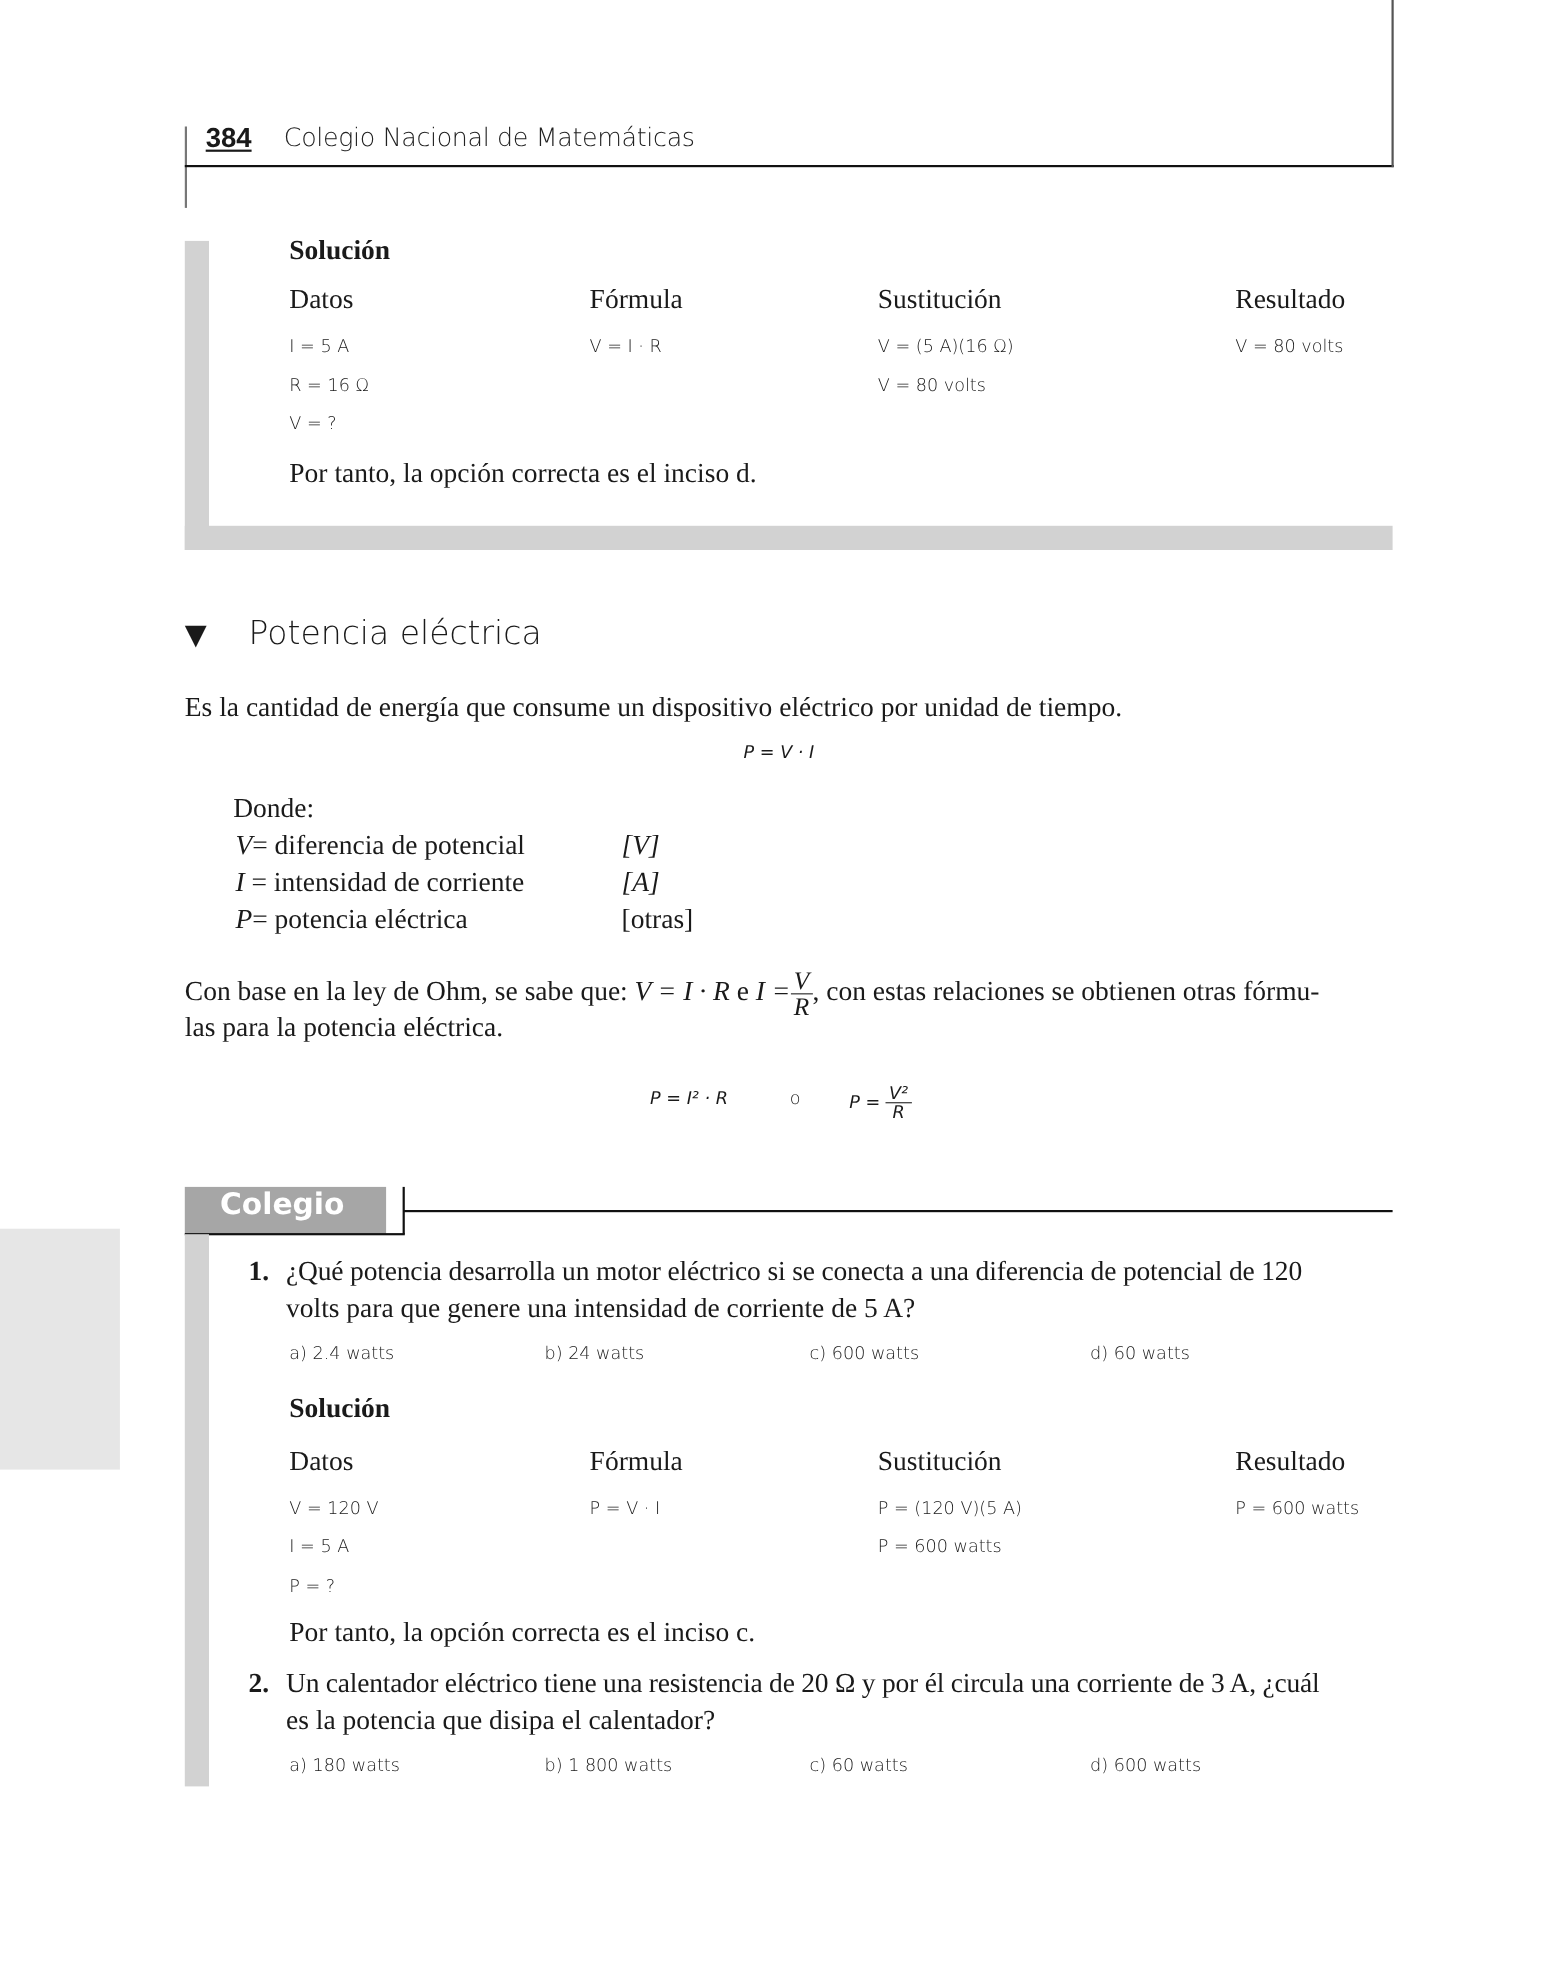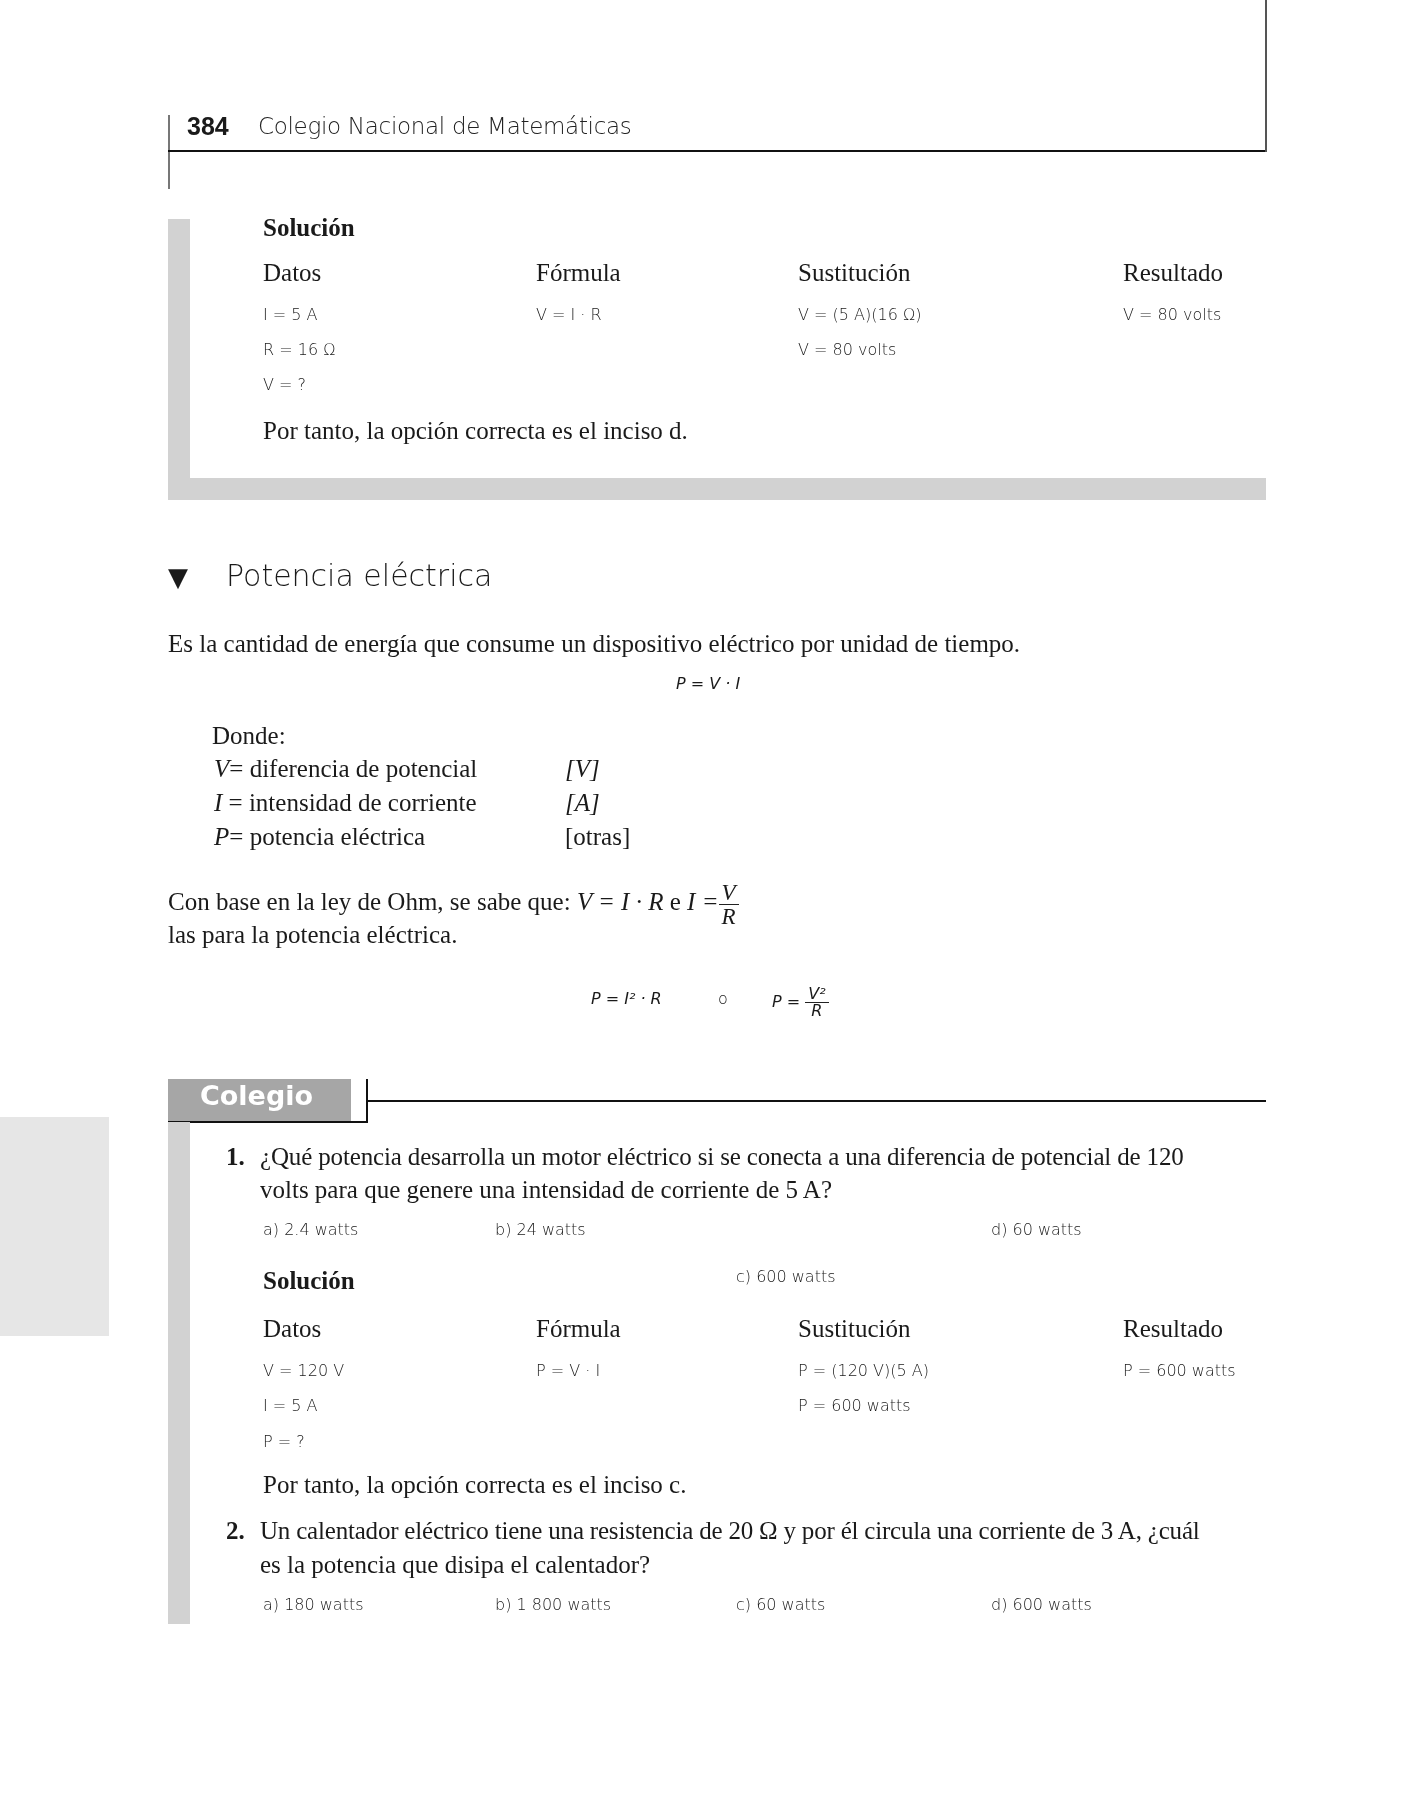--- a/index.html
+++ b/index.html
@@ -3,21 +3,21 @@
 <meta charset="utf-8">
 <style>
   html,body{margin:0;padding:0;background:#fff;}
   body{width:1412px;height:1800px;position:relative;overflow:hidden;color:#1a1a1a;}
   .abs{position:absolute;white-space:nowrap;}
   .rule{position:absolute;background:#111;}
   .grey{position:absolute;background:#d2d2d2;}
   .lightgrey{position:absolute;background:#e6e6e6;}
 
   
-  .pg-num{font-family:"Liberation Sans",sans-serif;font-weight:bold;font-size:25px;}
+  .pg-num{font-family:"Liberation Sans",sans-serif;font-weight:bold;font-size:25px;text-decoration:underline;}
   .pg-title{font-family:"DejaVu Sans",sans-serif;font-weight:200;font-size:23px;color:#222;letter-spacing:-0.3px;}
 
   .txt{font-family:"Liberation Serif",serif;font-size:25px;}
   .bold{font-weight:bold;}
   .math{font-family:"DejaVu Sans",sans-serif;font-size:16px;font-weight:300;}
   .mi{font-style:italic;}
   .h2{font-family:"DejaVu Sans",sans-serif;font-size:30px;font-weight:300;}
   .tri{font-family:"DejaVu Sans",sans-serif;font-size:26px;}
   .ej-tab{position:absolute;left:168px;top:1079px;width:183px;height:43px;background:#a6a6a6;}
   .ej-label{position:absolute;left:200px;top:1080px;font-family:"DejaVu Sans",sans-serif;font-weight:bold;font-size:27px;color:#fff;}
@@ -69,21 +69,21 @@
   <span class="mi">I</span><span> = intensidad de corriente</span>
 </div>
 <div class="abs txt" style="left:565px;top:789px;font-style:italic;">[A]</div>
 
 <div class="abs txt" style="left:214px;top:823px;">
   <span class="mi">P</span><span>= potencia eléctrica</span>
 </div>
 <div class="abs txt" style="left:565px;top:823px;">[otras]</div>
 
 <div class="abs txt" style="left:168px;top:872px;height:60px;line-height:60px;">
-  <span>Con base en la ley de Ohm, se sabe que: </span><span class="mi">V = I · R</span><span> e </span><span class="mi">I =</span><span class="frac mi" style="font-size:23px;"><span class="num">V</span><span class="den">R</span></span>
+  <span>Con base en la ley de Ohm, se sabe que: </span><span class="mi">V = I · R</span><span> e </span><span class="mi">I =</span><span class="frac mi" style="font-size:23px;"><span class="num">V</span><span class="den">R</span></span><span>, con estas relaciones se obtienen otras fórmu-</span>
 </div>
 <div class="abs txt" style="left:168px;top:921px;">las para la potencia eléctrica.</div>
 
 <div class="abs math mi" style="left:591px;top:989px;">P = I² · R</div>
 <div class="abs math" style="left:718px;top:989px;">o</div>
 <div class="abs math mi" style="left:772px;top:970px;height:64px;line-height:64px;">
   <span>P =</span>
   <span class="frac"><span class="num">V²</span><span class="den">R</span></span>
 </div>
 
@@ -96,21 +96,21 @@
 <div class="rule" style="left:367px;top:1100px;width:899px;height:1.5px;"></div>
 
 <div class="grey" style="left:168px;top:1122px;width:22px;height:502px;"></div>
 
 <div class="abs txt bold" style="left:226px;top:1143px;">1.</div>
 <div class="abs txt" style="left:260px;top:1143px;letter-spacing:-0.15px;">¿Qué potencia desarrolla un motor eléctrico si se conecta a una diferencia de potencial de 120</div>
 <div class="abs txt" style="left:260px;top:1176px;">volts para que genere una intensidad de corriente de 5 A?</div>
 
 <div class="abs math" style="left:263px;top:1220px;">a) 2.4 watts</div>
 <div class="abs math" style="left:495px;top:1220px;">b) 24 watts</div>
-<div class="abs math" style="left:736px;top:1220px;margin-top:47px;">c) 600 watts</div>
+<div class="abs math" style="left:736px;top:1220px;">c) 600 watts</div>
 <div class="abs math" style="left:991px;top:1220px;">d) 60 watts</div>
 
 <div class="abs txt bold" style="left:263px;top:1267px;">Solución</div>
 <div class="abs txt" style="left:263px;top:1315px;">Datos</div>
 <div class="abs txt" style="left:536px;top:1315px;">Fórmula</div>
 <div class="abs txt" style="left:798px;top:1315px;">Sustitución</div>
 <div class="abs txt" style="left:1123px;top:1315px;">Resultado</div>
 
 <div class="abs math" style="left:263px;top:1361px;">V = 120 V</div>
 <div class="abs math" style="left:263px;top:1396px;">I = 5 A</div>

